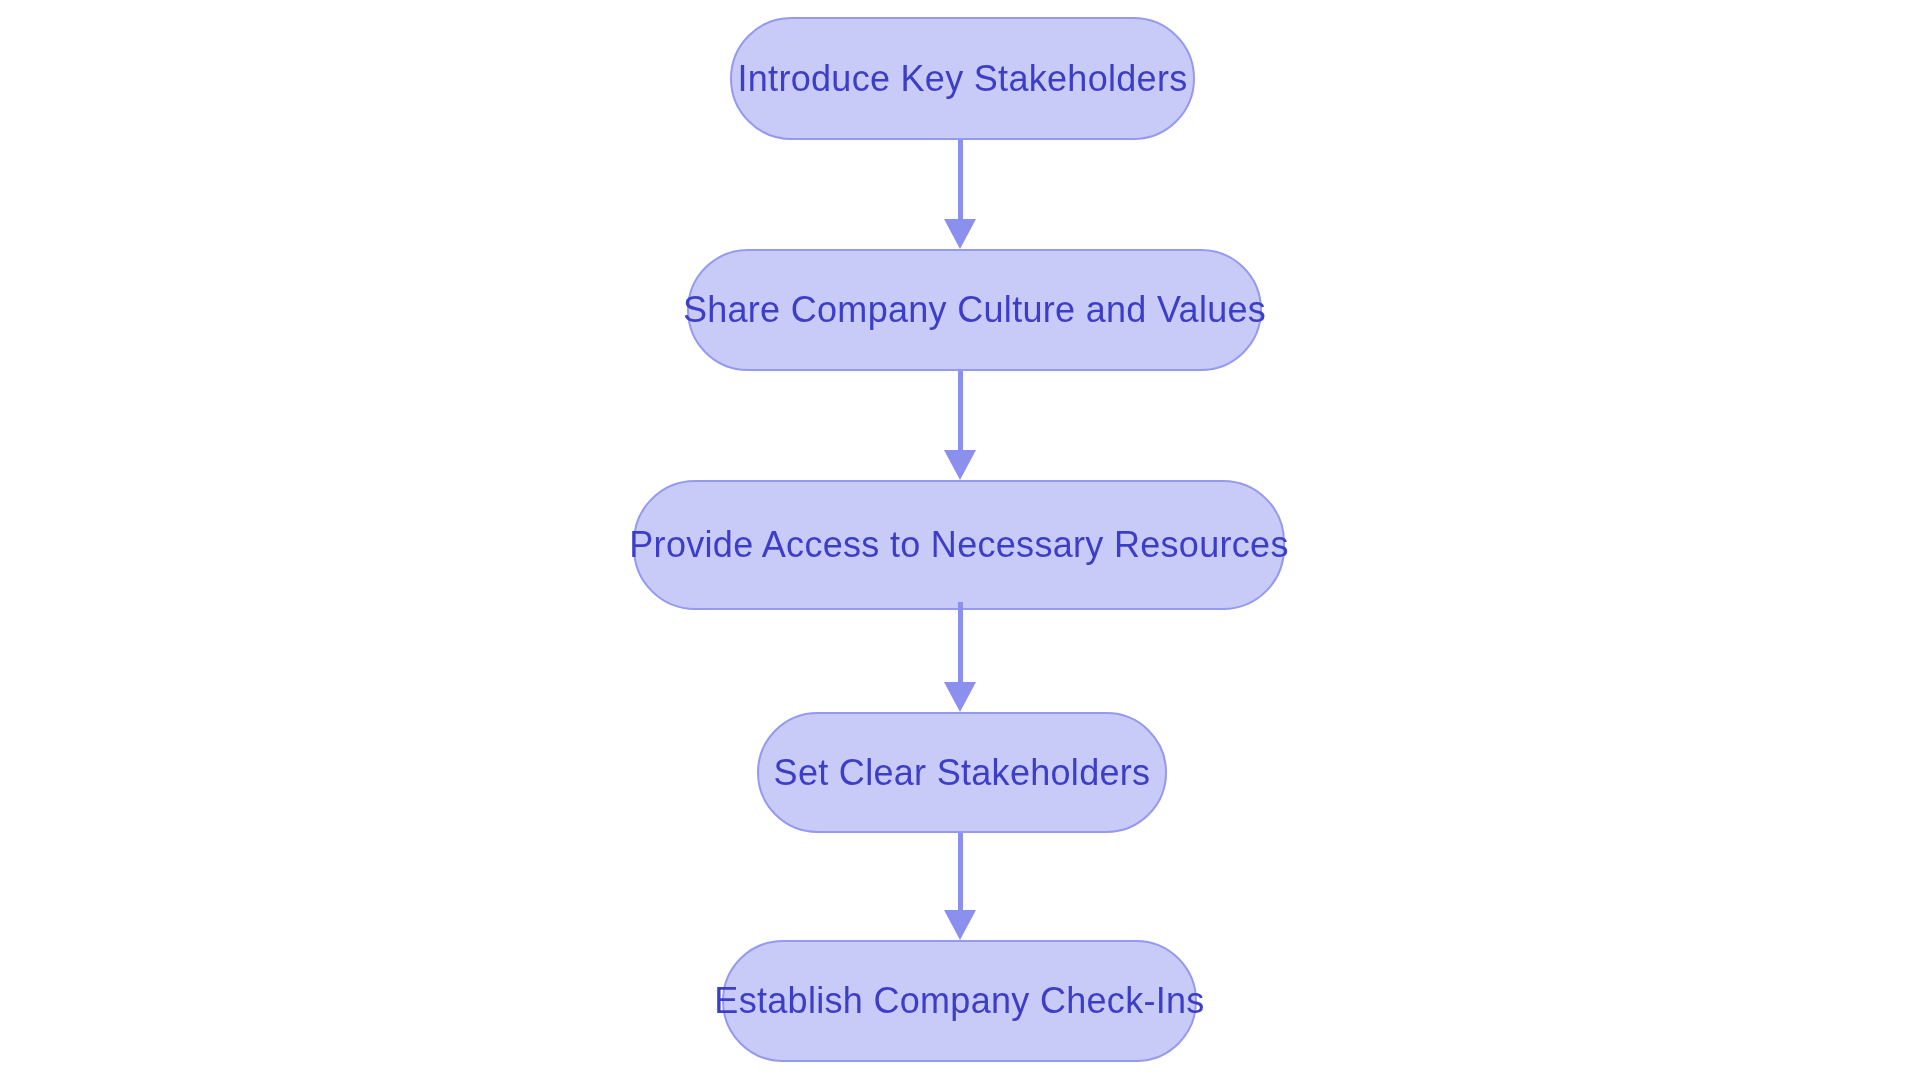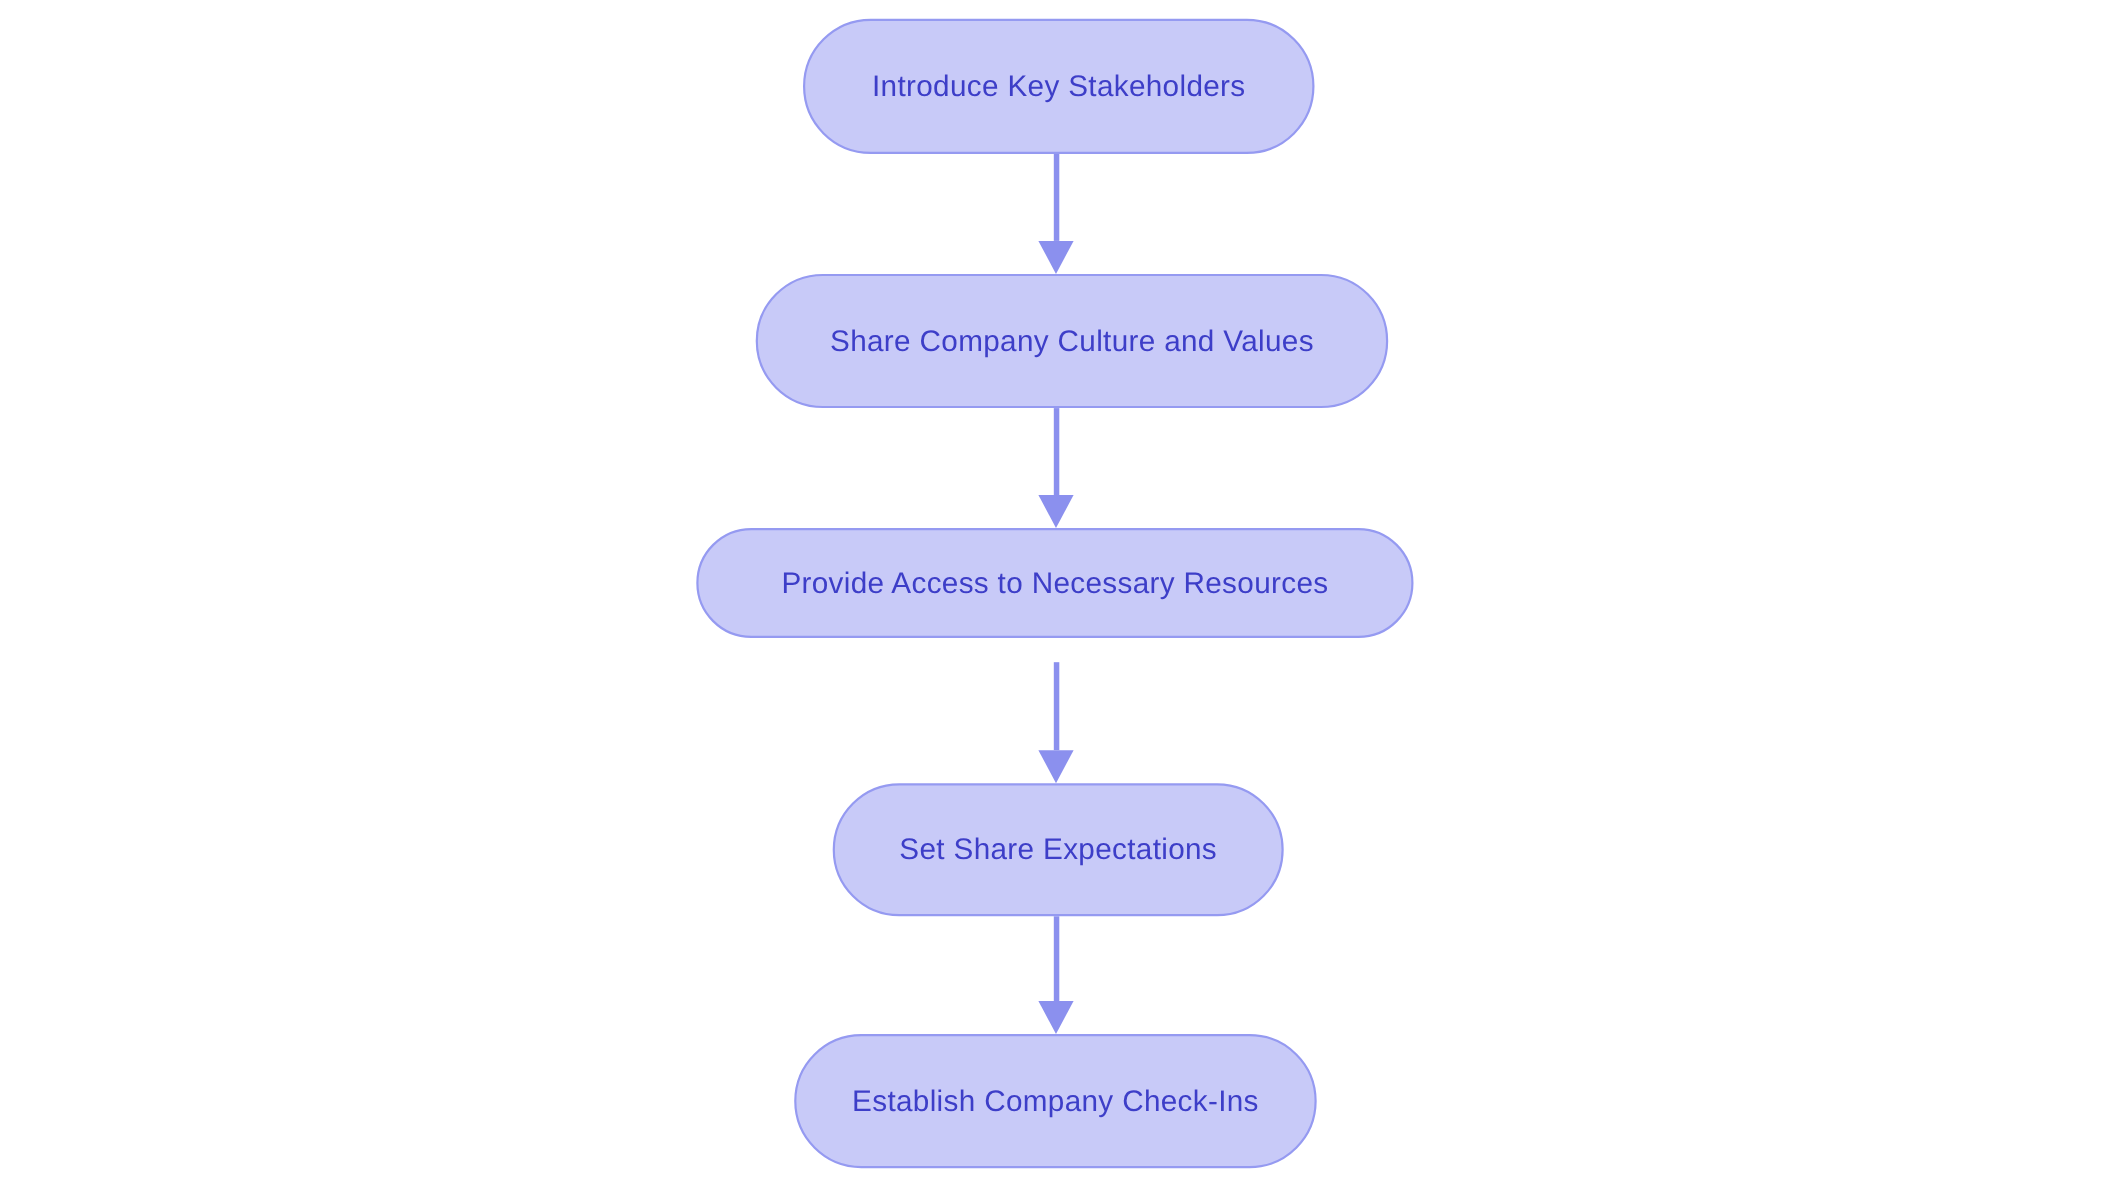--- a/index.html
+++ b/index.html
@@ -22,21 +22,21 @@
     box-sizing: border-box;
     background: var(--node-fill, #c8caf8);
     border: 2px solid var(--node-border, #959af1);
     border-radius: 62px;
     display: flex;
     align-items: center;
     justify-content: center;
   }
   .node-label {
     color: var(--node-text, #3d3ec8);
-    font-size: 27px;
+    font-size: 36px;
     letter-spacing: 0.3px;
     white-space: nowrap;
     text-align: left;
   }
   .arrow {
     position: absolute;
     width: 32px;
     display: flex;
     flex-direction: column;
     align-items: center;
@@ -50,21 +50,21 @@
     width: 0;
     height: 0;
     border-left: 16px solid transparent;
     border-right: 16px solid transparent;
     border-top: 30px solid var(--arrow, #8b90ee);
   }
 
   
   #node-1 { left: 730px; top: 17px;  width: 465px; height: 123px; }
   #node-2 { left: 687px; top: 249px; width: 575px; height: 122px; }
-  #node-3 { left: 633px; top: 480px; width: 652px; height: 100px; }
+  #node-3 { left: 633px; top: 480px; width: 652px; height: 130px; }
   #node-4 { left: 757px; top: 712px; width: 410px; height: 121px; }
   #node-5 { left: 722px; top: 940px; width: 475px; height: 122px; }
 
   
   #arrow-1 { left: 944px; top: 140px; height: 109px; }
   #arrow-2 { left: 944px; top: 371px; height: 109px; }
   #arrow-3 { left: 944px; top: 602px; height: 110px; }
   #arrow-4 { left: 944px; top: 833px; height: 107px; }
 </style>
 </head>
@@ -93,21 +93,21 @@
   <div class="node" id="node-3">
     <span class="node-label">Provide Access to Necessary Resources</span>
   </div>
 
   <div class="arrow" id="arrow-3">
     <div class="arrow-line"></div>
     <div class="arrow-head"></div>
   </div>
 
   <div class="node" id="node-4">
-    <span class="node-label">Set Share Expectations</span>
+    <span class="node-label">Set Clear Stakeholders</span>
   </div>
 
   <div class="arrow" id="arrow-4">
     <div class="arrow-line"></div>
     <div class="arrow-head"></div>
   </div>
 
   <div class="node" id="node-5">
     <span class="node-label">Establish Company Check-Ins</span>
   </div>

